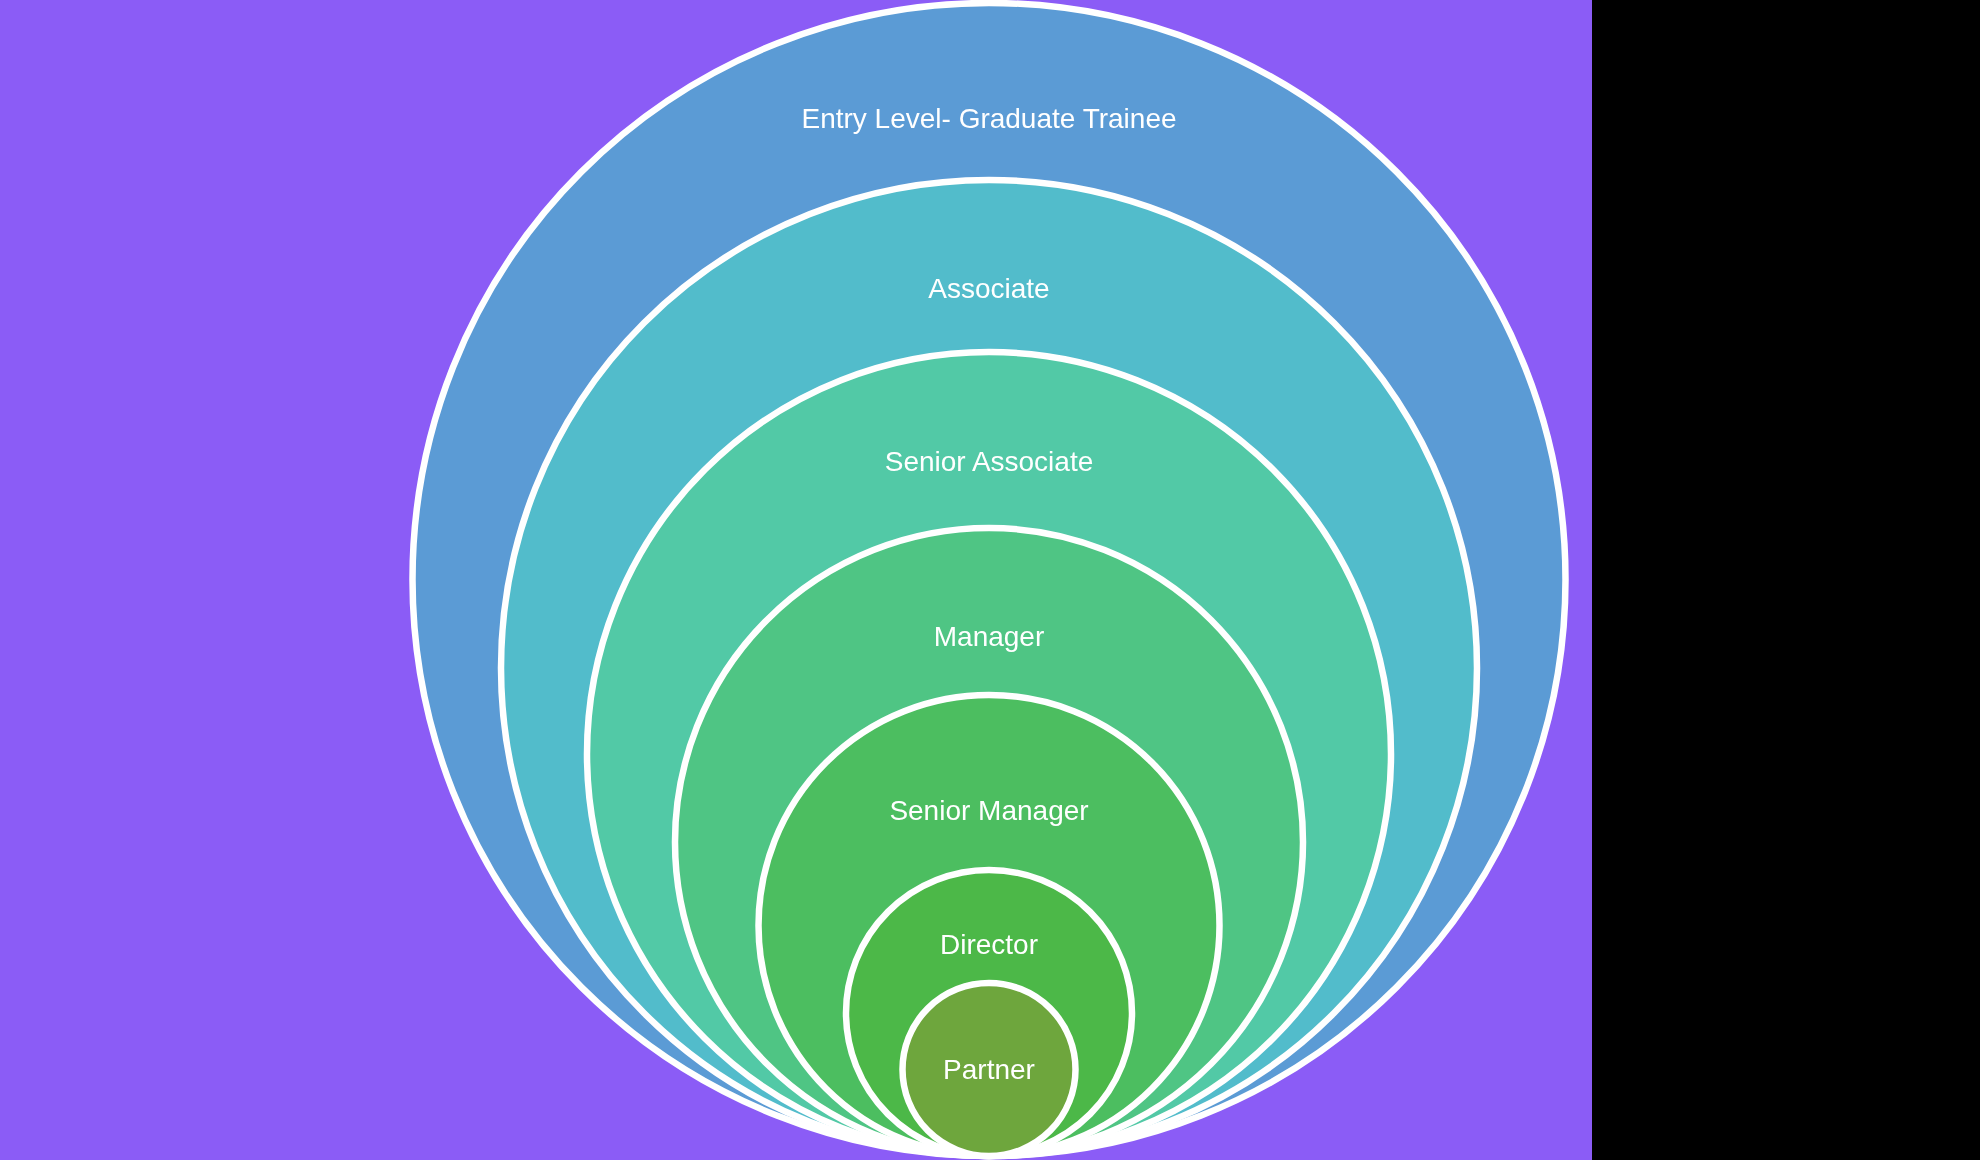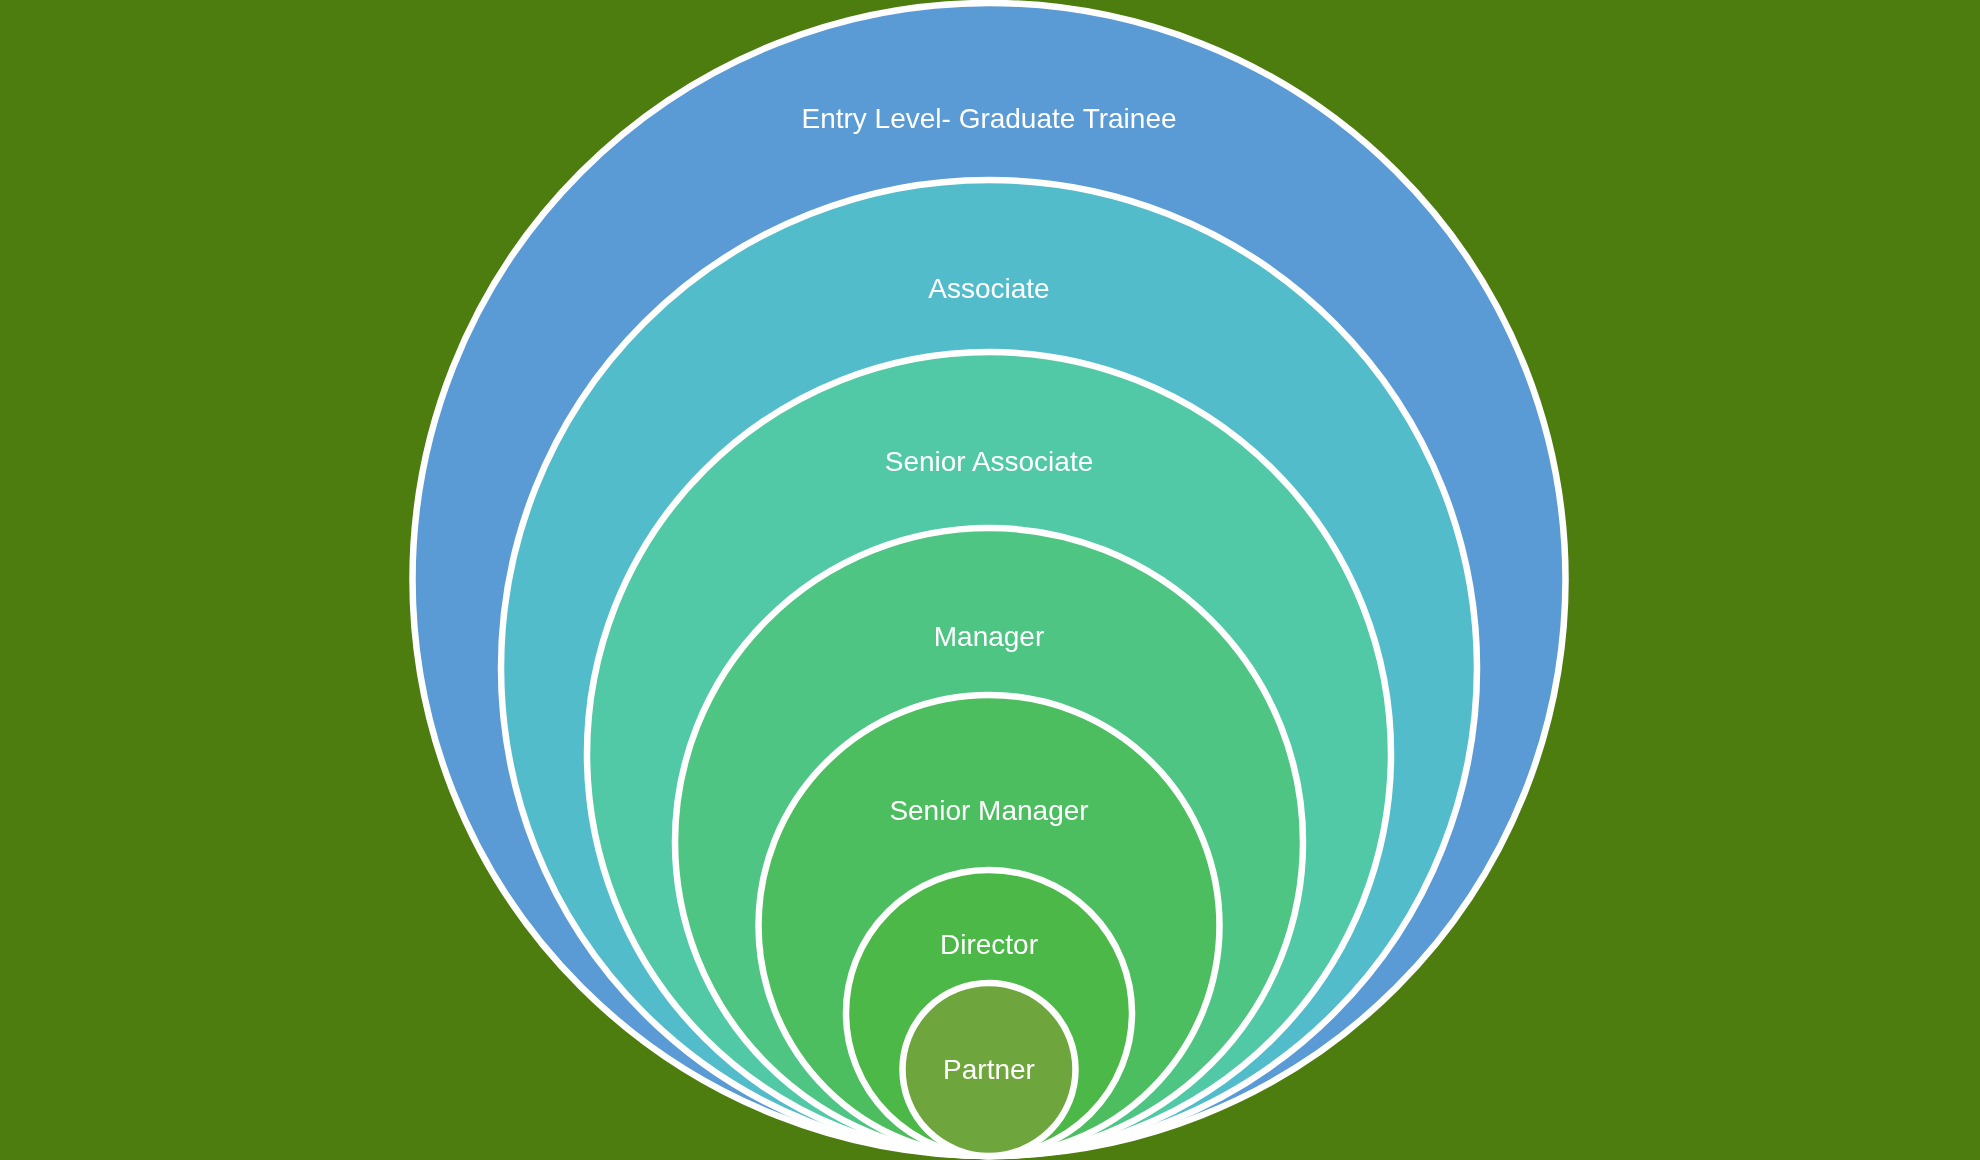--- a/index.html
+++ b/index.html
@@ -6,23 +6,23 @@
     margin: 0;
     padding: 0;
     width: 1980px;
     height: 1160px;
     background: #000000;
     overflow: hidden;
     font-family: "Liberation Sans", sans-serif;
   }
   .stage {
     position: relative;
-    width: 1980px;
+    width: 1592px;
     height: 1160px;
-    background: #4d7c0f;
+    background: #8b5cf6;
     text-align: center;
   }
   svg text {
     font-family: "Liberation Sans", sans-serif;
     font-size: 28px;
     fill: #FFFFFF;
     text-anchor: middle;
   }
   svg circle {
     stroke: #FFFFFF;

